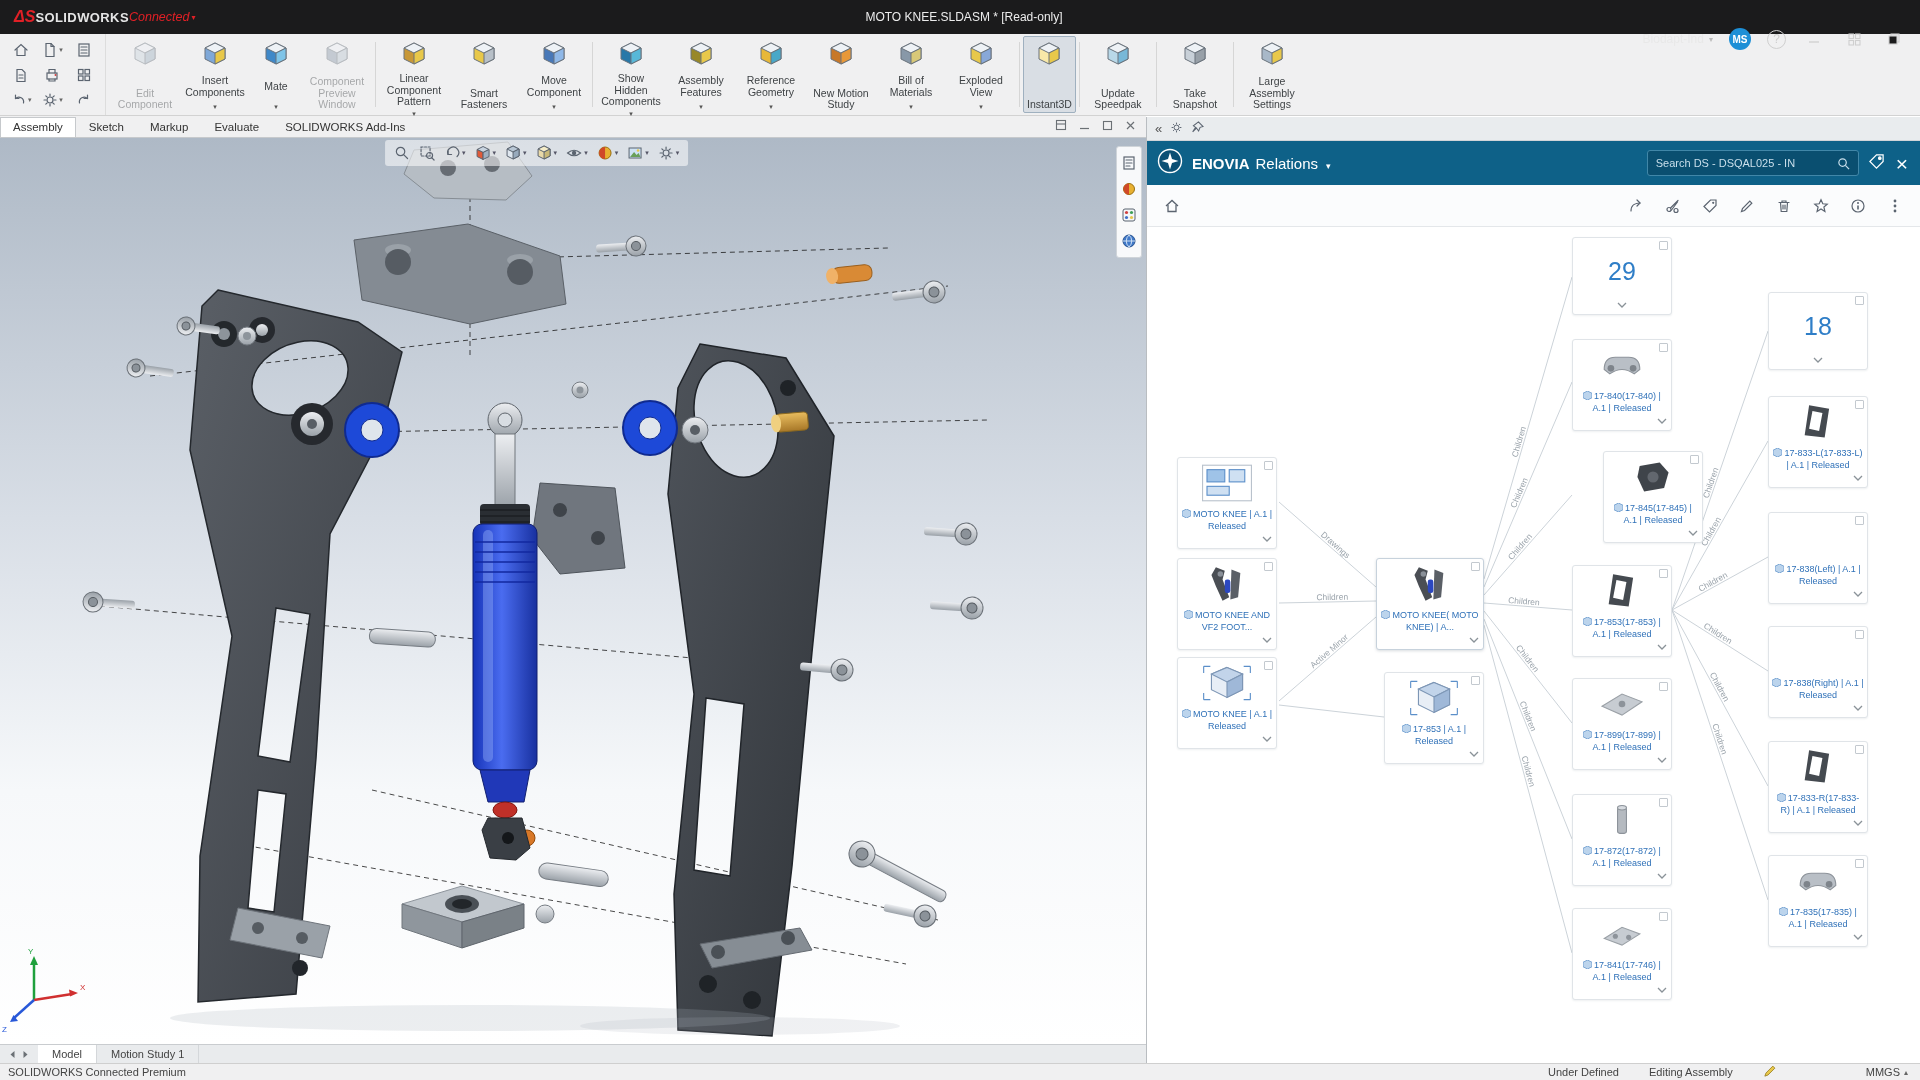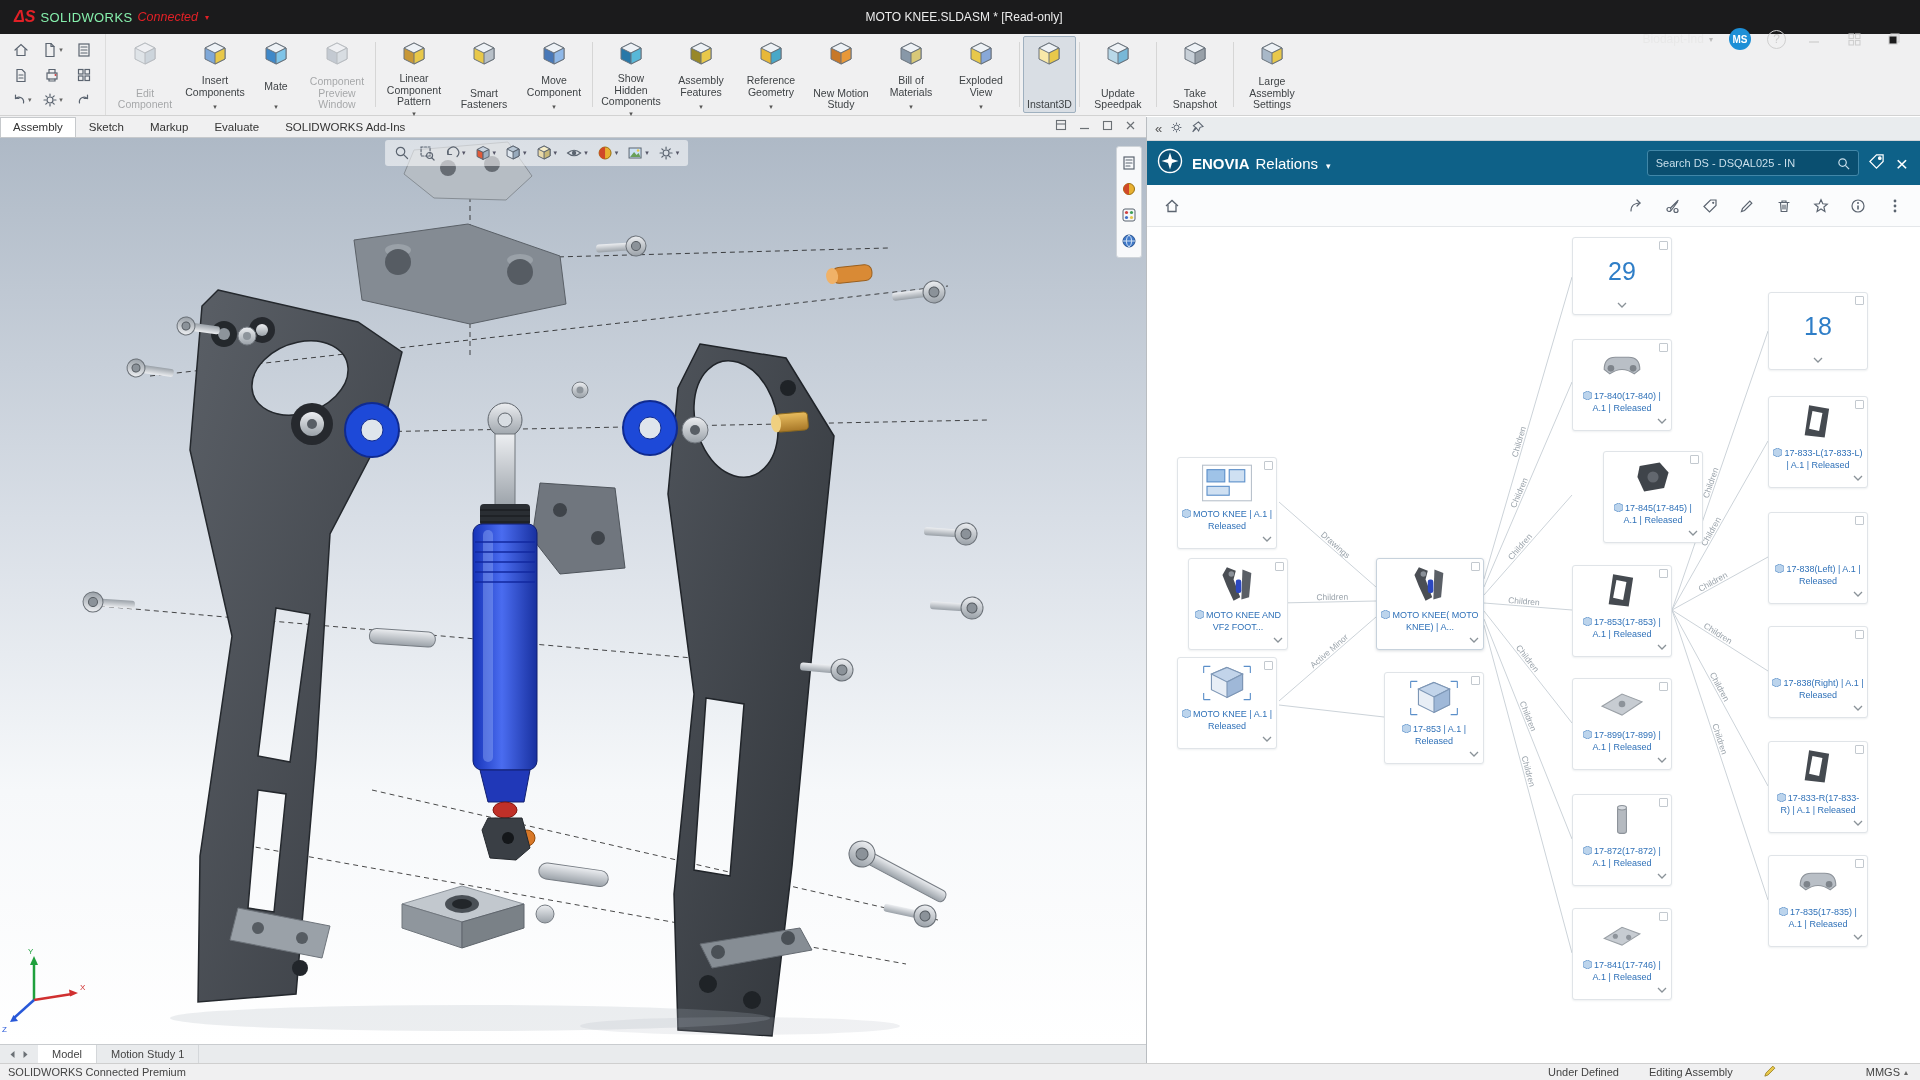--- a/index.html
+++ b/index.html
@@ -3,23 +3,23 @@
 <meta charset="utf-8">
 <style>
   * { box-sizing: border-box; }
   html,body { margin:0; padding:0; }
   body { width:1920px; height:1080px; overflow:hidden; position:relative;
          font-family:"Liberation Sans",sans-serif; background:#fff; }
 
   
   .titlebar { position:absolute; top:0; left:0; width:1920px; height:34px;
               background:#1b1b1c; display:flex; align-items:center; color:#ddd; z-index:50; }
-  .tb-left { display:flex; align-items:center; gap:5px; padding:0 14px; }
+  .tb-left { display:flex; align-items:center; padding:0 14px; }
   .logo-mark { color:#e12026; font-weight:bold; font-style:italic; font-size:16px; }
-  .logo-solid { color:#86efac; font-weight:normal; font-size:13px; letter-spacing:.4px; }
+  .logo-solid { color:#e5e5e5; font-weight:bold; font-size:13px; letter-spacing:.4px; }
   .logo-conn { color:#e12026; font-style:italic; font-size:12.5px; }
   .tb-caret { font-size:8px; color:#e12026; margin-left:2px; }
   .tb-title { position:absolute; left:8px; right:0; text-align:center; font-size:12px; color:#ececec; pointer-events:none; }
   .tb-right { margin-left:auto; display:flex; align-items:center; gap:16px; padding-right:14px; z-index:2;margin-top:44px; }
   .tb-account { font-size:12px; color:#e8e8e8; display:flex; align-items:center; gap:5px; }
   .tb-account .dd { font-size:8px; color:#bbb; }
   .avatar { width:22px; height:22px; border-radius:50%; background:#1d8fd6; color:#fff;
             font-size:10px; font-weight:bold; display:flex; align-items:center; justify-content:center; }
   .help-circle { width:19px; height:19px; border-radius:50%; border:1.5px solid #cfcfcf; color:#cfcfcf;
                  font-size:12px; display:flex; align-items:center; justify-content:center; }
@@ -1022,21 +1022,21 @@
               <rect x="6" y="21" width="20" height="8" fill="#cfe0f2" stroke="#5b8fc9"></rect>
             </svg>
           </div>
           <div class="gcap"><span class="cap-ic"><svg width="9" height="9" viewBox="0 0 10 10">
                 <path d="M5 0 L10 2.5 V7.5 L5 10 L0 7.5 V2.5 Z" fill="#bcd4ec" stroke="#5b8fc9" stroke-width="0.8"></path>
               </svg></span><span>MOTO KNEE | A.1 | Released</span></div>
           <span class="gchev"><svg width="10" height="6" viewBox="0 0 10 6">
               <path d="M1 1 L5 5 L9 1" fill="none" stroke="#8a9298" stroke-width="1.3"></path>
             </svg></span>
         </div>
-        <div class="gnode" style="left: 41px; top: 331px;">
+        <div class="gnode" style="left: 30px; top: 331px;">
           <span class="gcheck"></span>
           <div class="gthumb">
             <svg width="64" height="40" viewBox="0 0 48 36">
               <path d="M14 3 L22 6 L20 14 L26 30 L20 33 L14 20 L10 10 Z" fill="#4a4e54"></path>
               <path d="M28 5 L36 8 L34 30 L27 32 Z" fill="#5a5f66"></path>
               <circle cx="18" cy="9" r="2.5" fill="#8a9098"></circle>
               <rect x="22" y="14" width="5" height="12" rx="2" fill="#2c48c0"></rect>
             </svg>
           </div>
           <div class="gcap"><span class="cap-ic"><svg width="9" height="9" viewBox="0 0 10 10">

